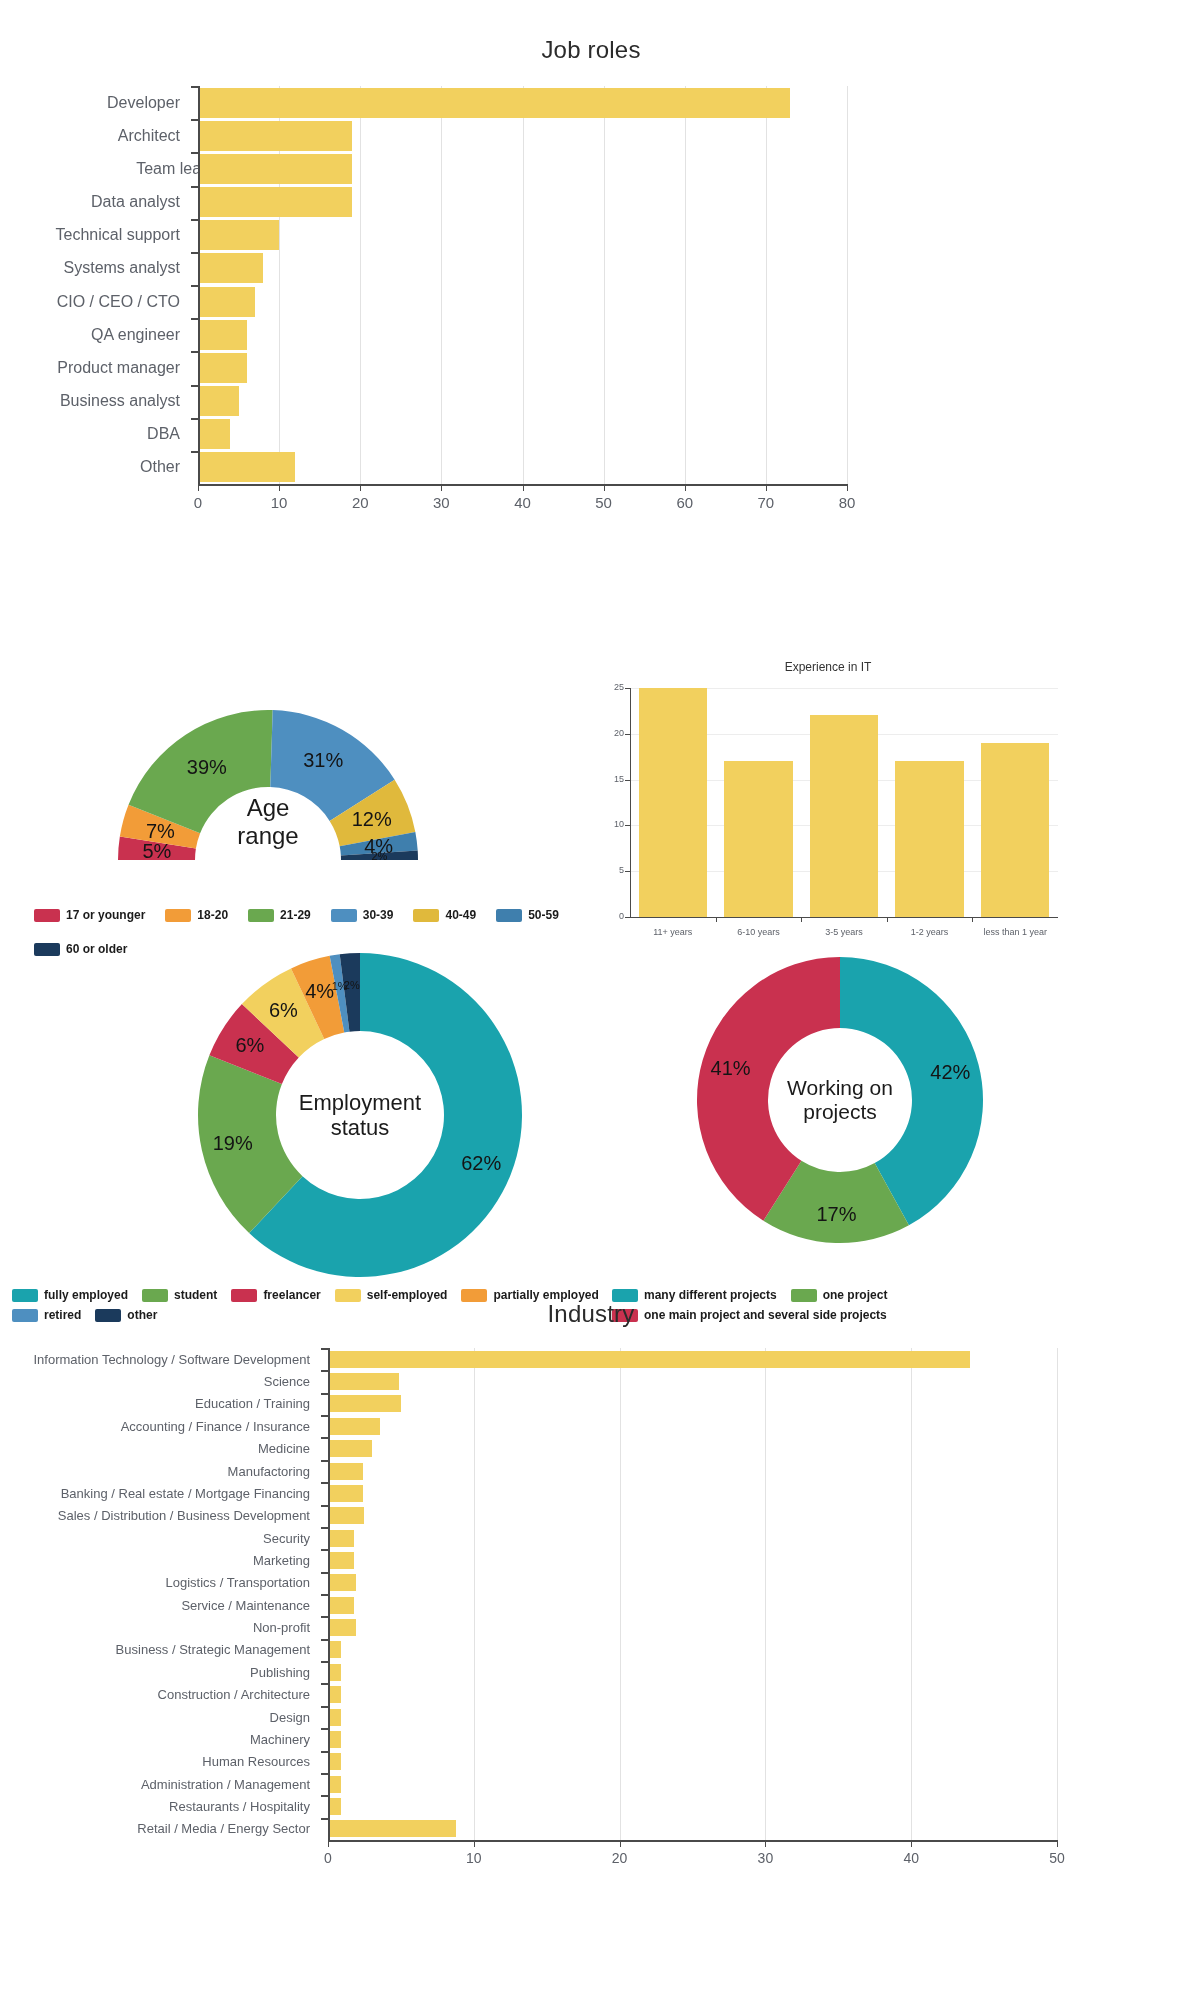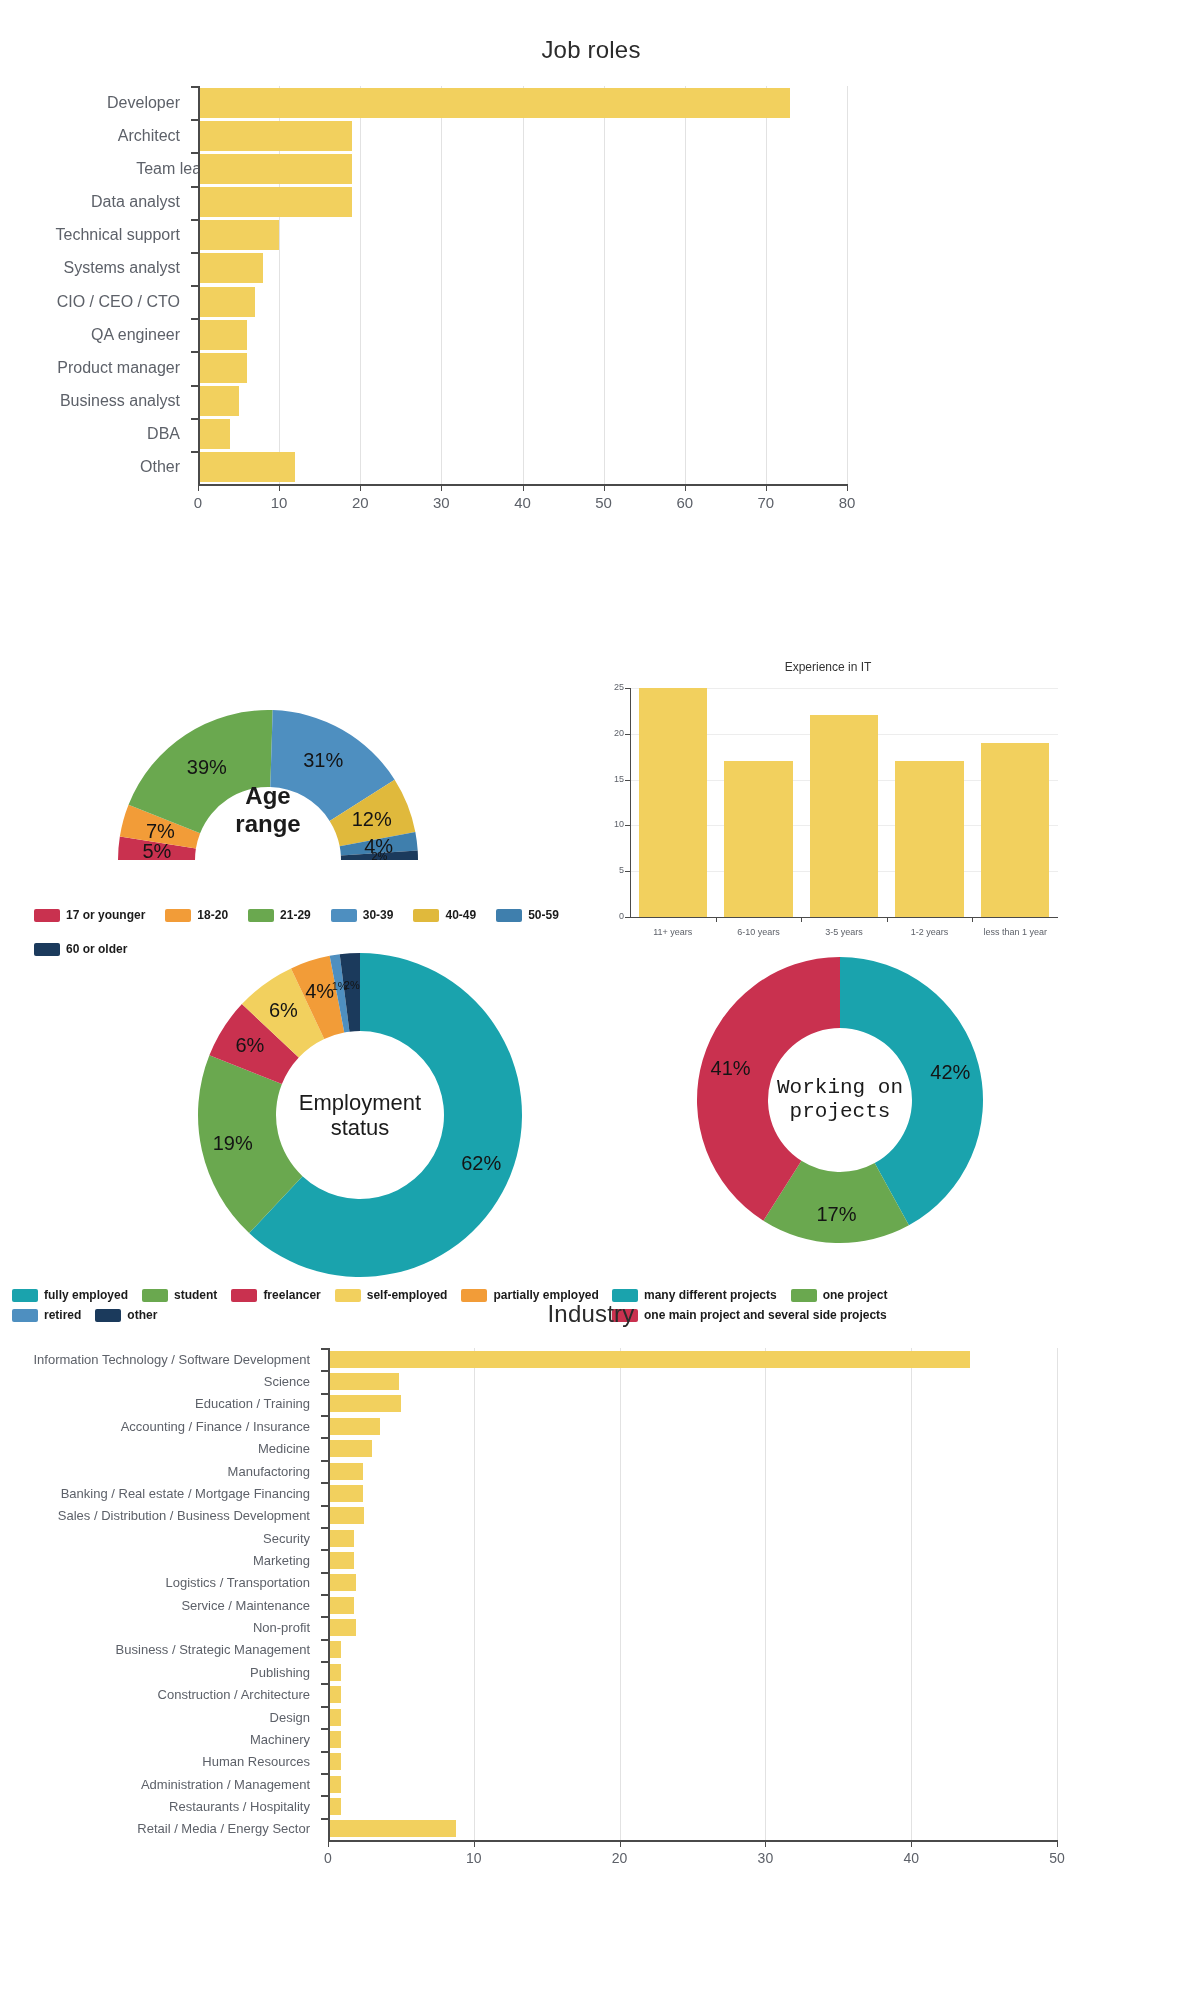--- a/index.html
+++ b/index.html
@@ -200,21 +200,21 @@
           <path d="M 395.34308760930327 171.89280281214116 A 150 150 0 0 1 397.70400926424077 190.58142207060288 L 320.85595117526384 195.41629207436006 A 73 73 0 0 0 319.7069693031942 186.32116403524202 Z" fill="#3f7fad"></path>
           <path d="M 397.70400926424077 190.58142207060288 A 150 150 0 0 1 398 199.99999999999983 L 321 199.99999999999991 A 73 73 0 0 0 320.85595117526384 195.41629207436006 Z" fill="#1b3a5c"></path>
         </svg>
         <div class="slice-label" style="left: 136.844px; top: 191.252px;">5%</div>
         <div class="slice-label" style="left: 140.452px; top: 170.578px;">7%</div>
         <div class="slice-label" style="left: 186.784px; top: 106.807px;">39%</div>
         <div class="slice-label" style="left: 303.244px; top: 100px; text-align: right;">31%</div>
         <div class="slice-label" style="left: 351.67px; top: 158.954px;">12%</div>
         <div class="slice-label" style="left: 358.621px; top: 186.025px;">4%</div>
         <div class="slice-label small" style="left: 359.445px; top: 196.498px;">2%</div>
-        <div class="donut-center" style="left: 248px; top: 150px; transform: translate(-50%, -50%); font-size: 24px; font-weight: bold;">Age
+        <div class="donut-center" style="left: 248px; top: 162px; transform: translate(-50%, -50%); font-size: 24px;">Age
 range</div>
       </div>
     <div class="legend" id="age-legend" style="margin-top:18px; padding-left:14px;gap:20px;">
         <div class="legend-item">
           <span class="legend-swatch" style="background: rgb(201, 49, 79);"></span>
           <span>17 or younger</span>
         </div>
         <div class="legend-item">
           <span class="legend-swatch" style="background: rgb(242, 156, 56);"></span>
           <span>18-20</span>
@@ -338,21 +338,21 @@
   <div class="section" style="left:560px; top:955px; width:560px;">
     <div class="donut-wrap" id="proj-donut" style="position:relative; width:290px; height:290px; margin:0 auto;">
         <svg width="290" height="290" style="position: absolute; left: 0px; top: 0px;">
           <path d="M 145 2 A 143 143 0 0 1 213.89077539654534 270.31185524627244 L 179.68626453532352 208.09408096315818 A 72 72 0 0 0 145 73 Z" fill="#1aa3ad"></path>
           <path d="M 213.89077539654534 270.31185524627244 A 143 143 0 0 1 68.37676831800351 265.7388933467882 L 106.42047076151226 205.7916106361451 A 72 72 0 0 0 179.68626453532352 208.09408096315818 Z" fill="#6aa84f"></path>
           <path d="M 68.37676831800351 265.7388933467882 A 143 143 0 0 1 144.99999999999997 2 L 145 73 A 72 72 0 0 0 106.42047076151226 205.7916106361451 Z" fill="#c9314f"></path>
         </svg>
         <div class="slice-label" style="left: 255.37px; top: 116.662px;">42%</div>
         <div class="slice-label" style="left: 141.421px; top: 258.894px;">17%</div>
         <div class="slice-label" style="left: 35.5745px; top: 113.209px;">41%</div>
-        <div class="donut-center" style="left: 145px; top: 145px; transform: translate(-50%, -50%); font-size: 21px; font-family: Liberation Mono, monospace;">Working on
+        <div class="donut-center" style="left: 145px; top: 145px; transform: translate(-50%, -50%); font-size: 21px;">Working on
 projects</div>
       </div>
   </div>
   <div class="legend" id="proj-legend" style="position:absolute; left:612px; top:1288px; width:560px;">
       <div class="legend-item">
         <span class="legend-swatch" style="background: rgb(26, 163, 173);"></span>
         <span>many different projects</span>
       </div>
       <div class="legend-item">
         <span class="legend-swatch" style="background: rgb(106, 168, 79);"></span>

